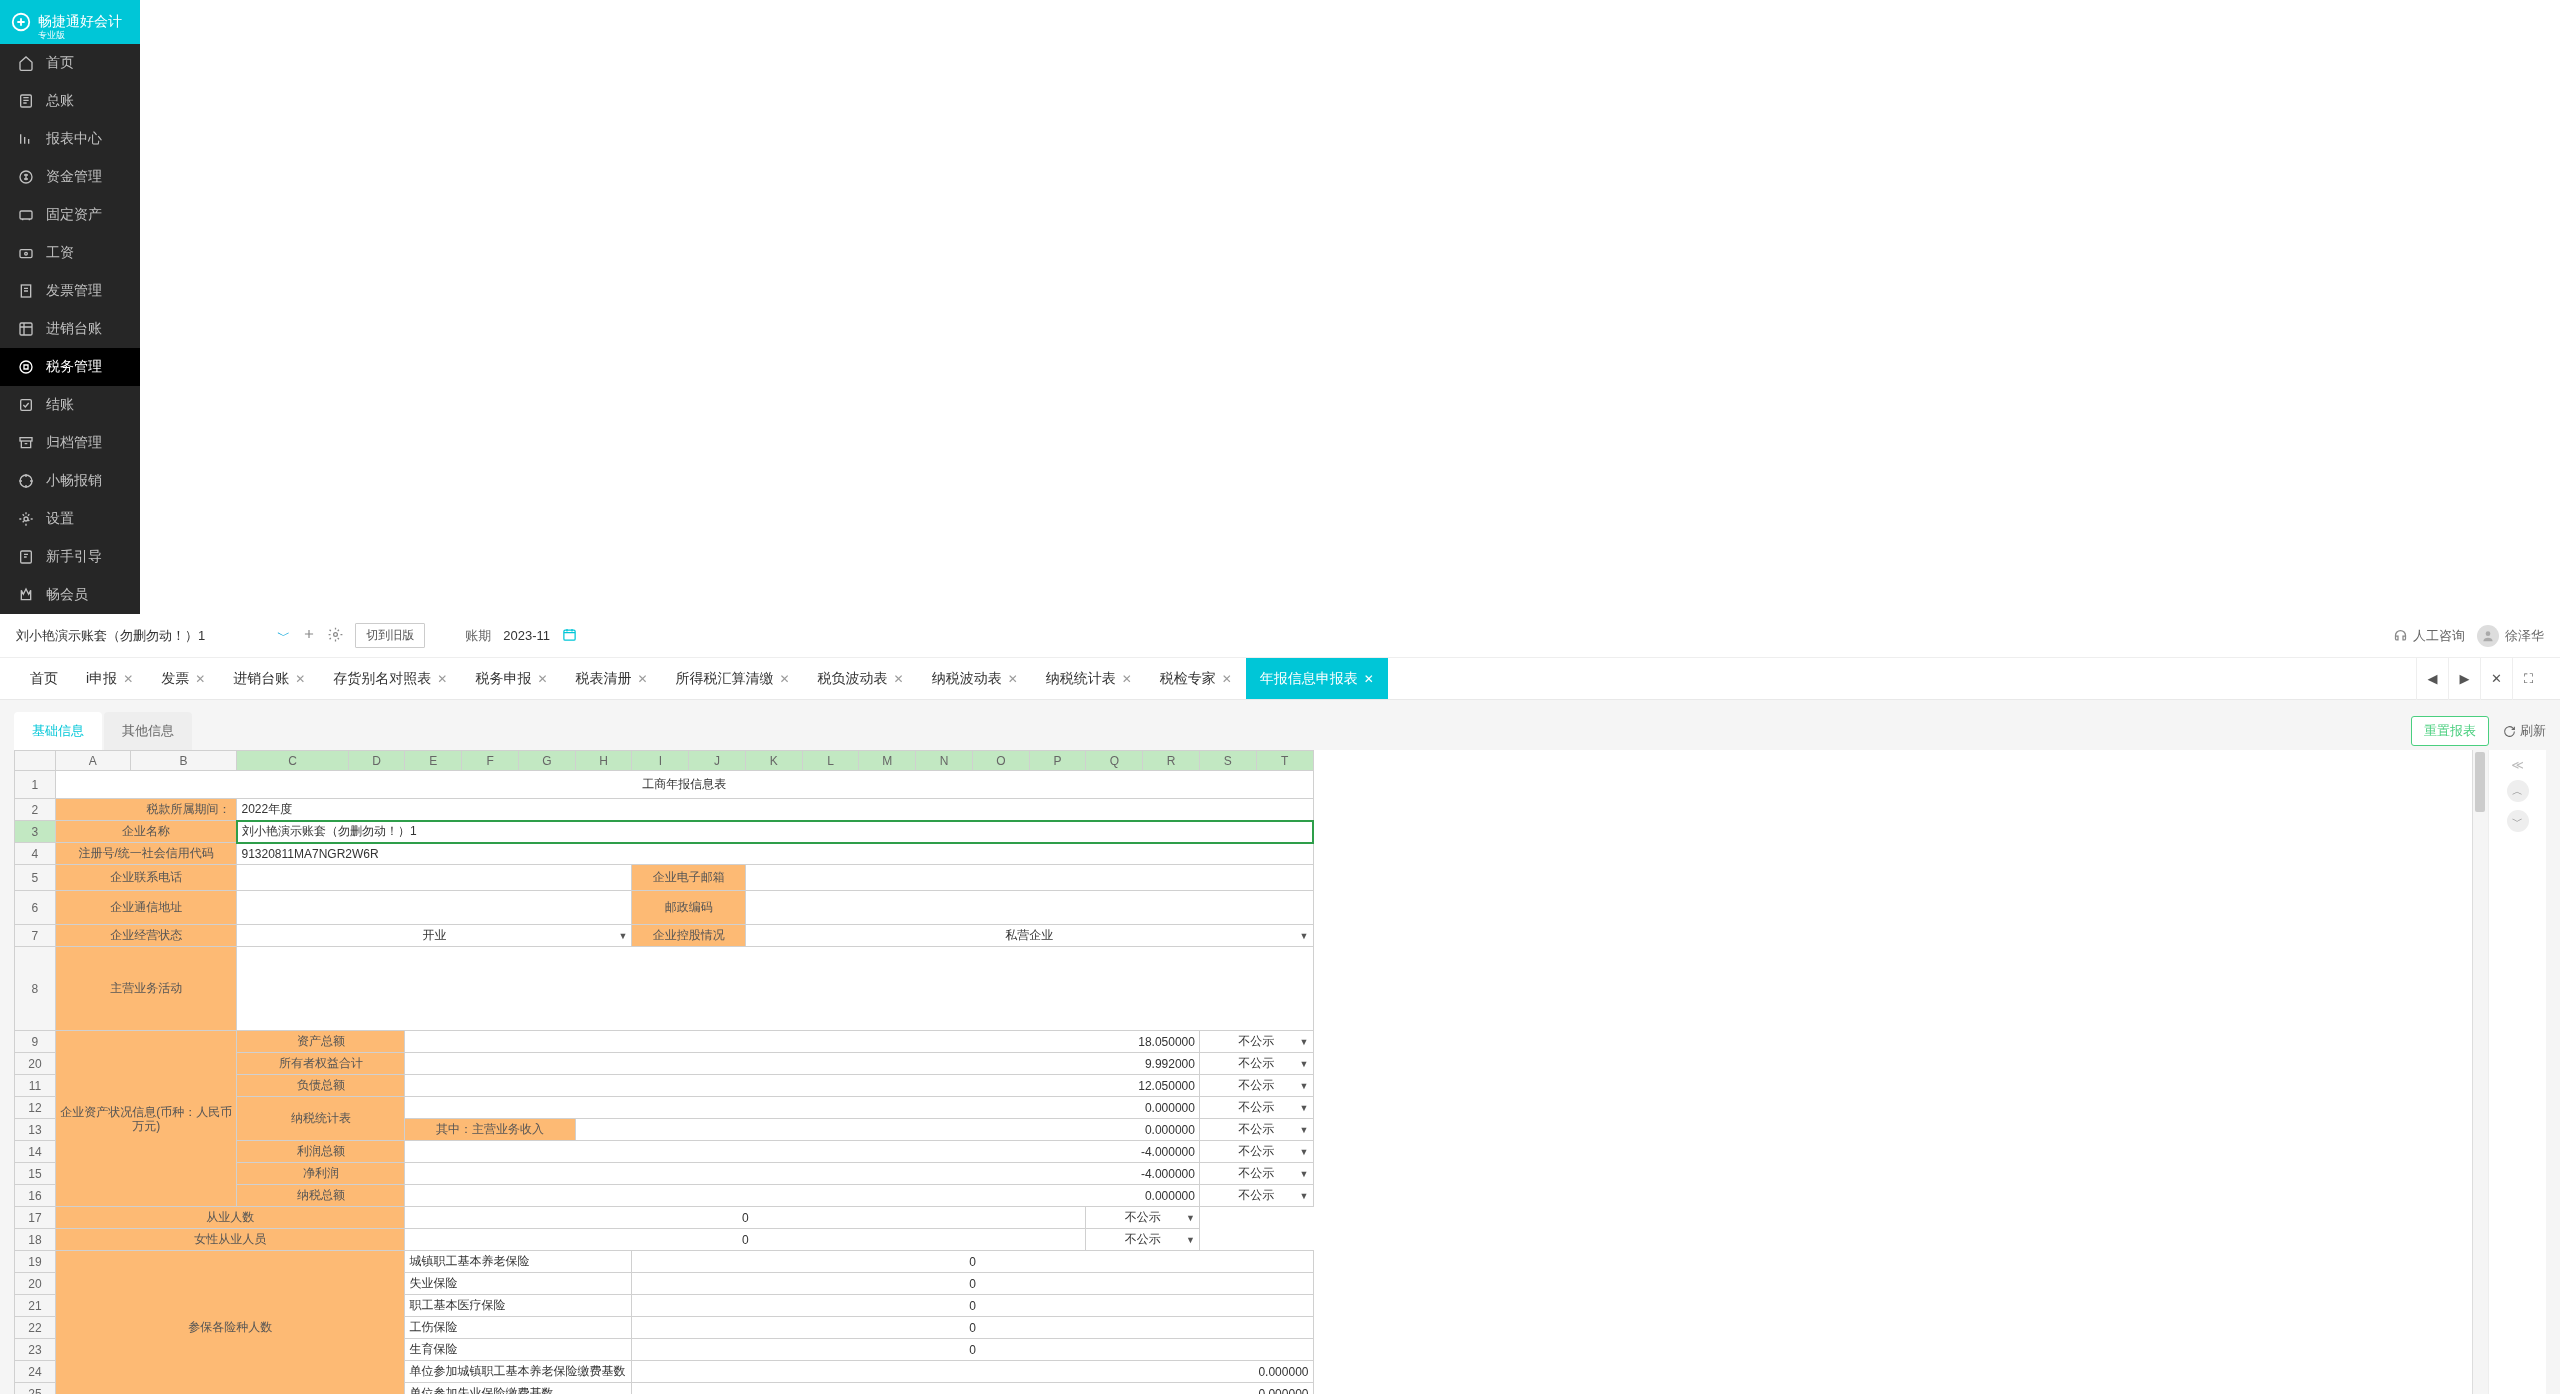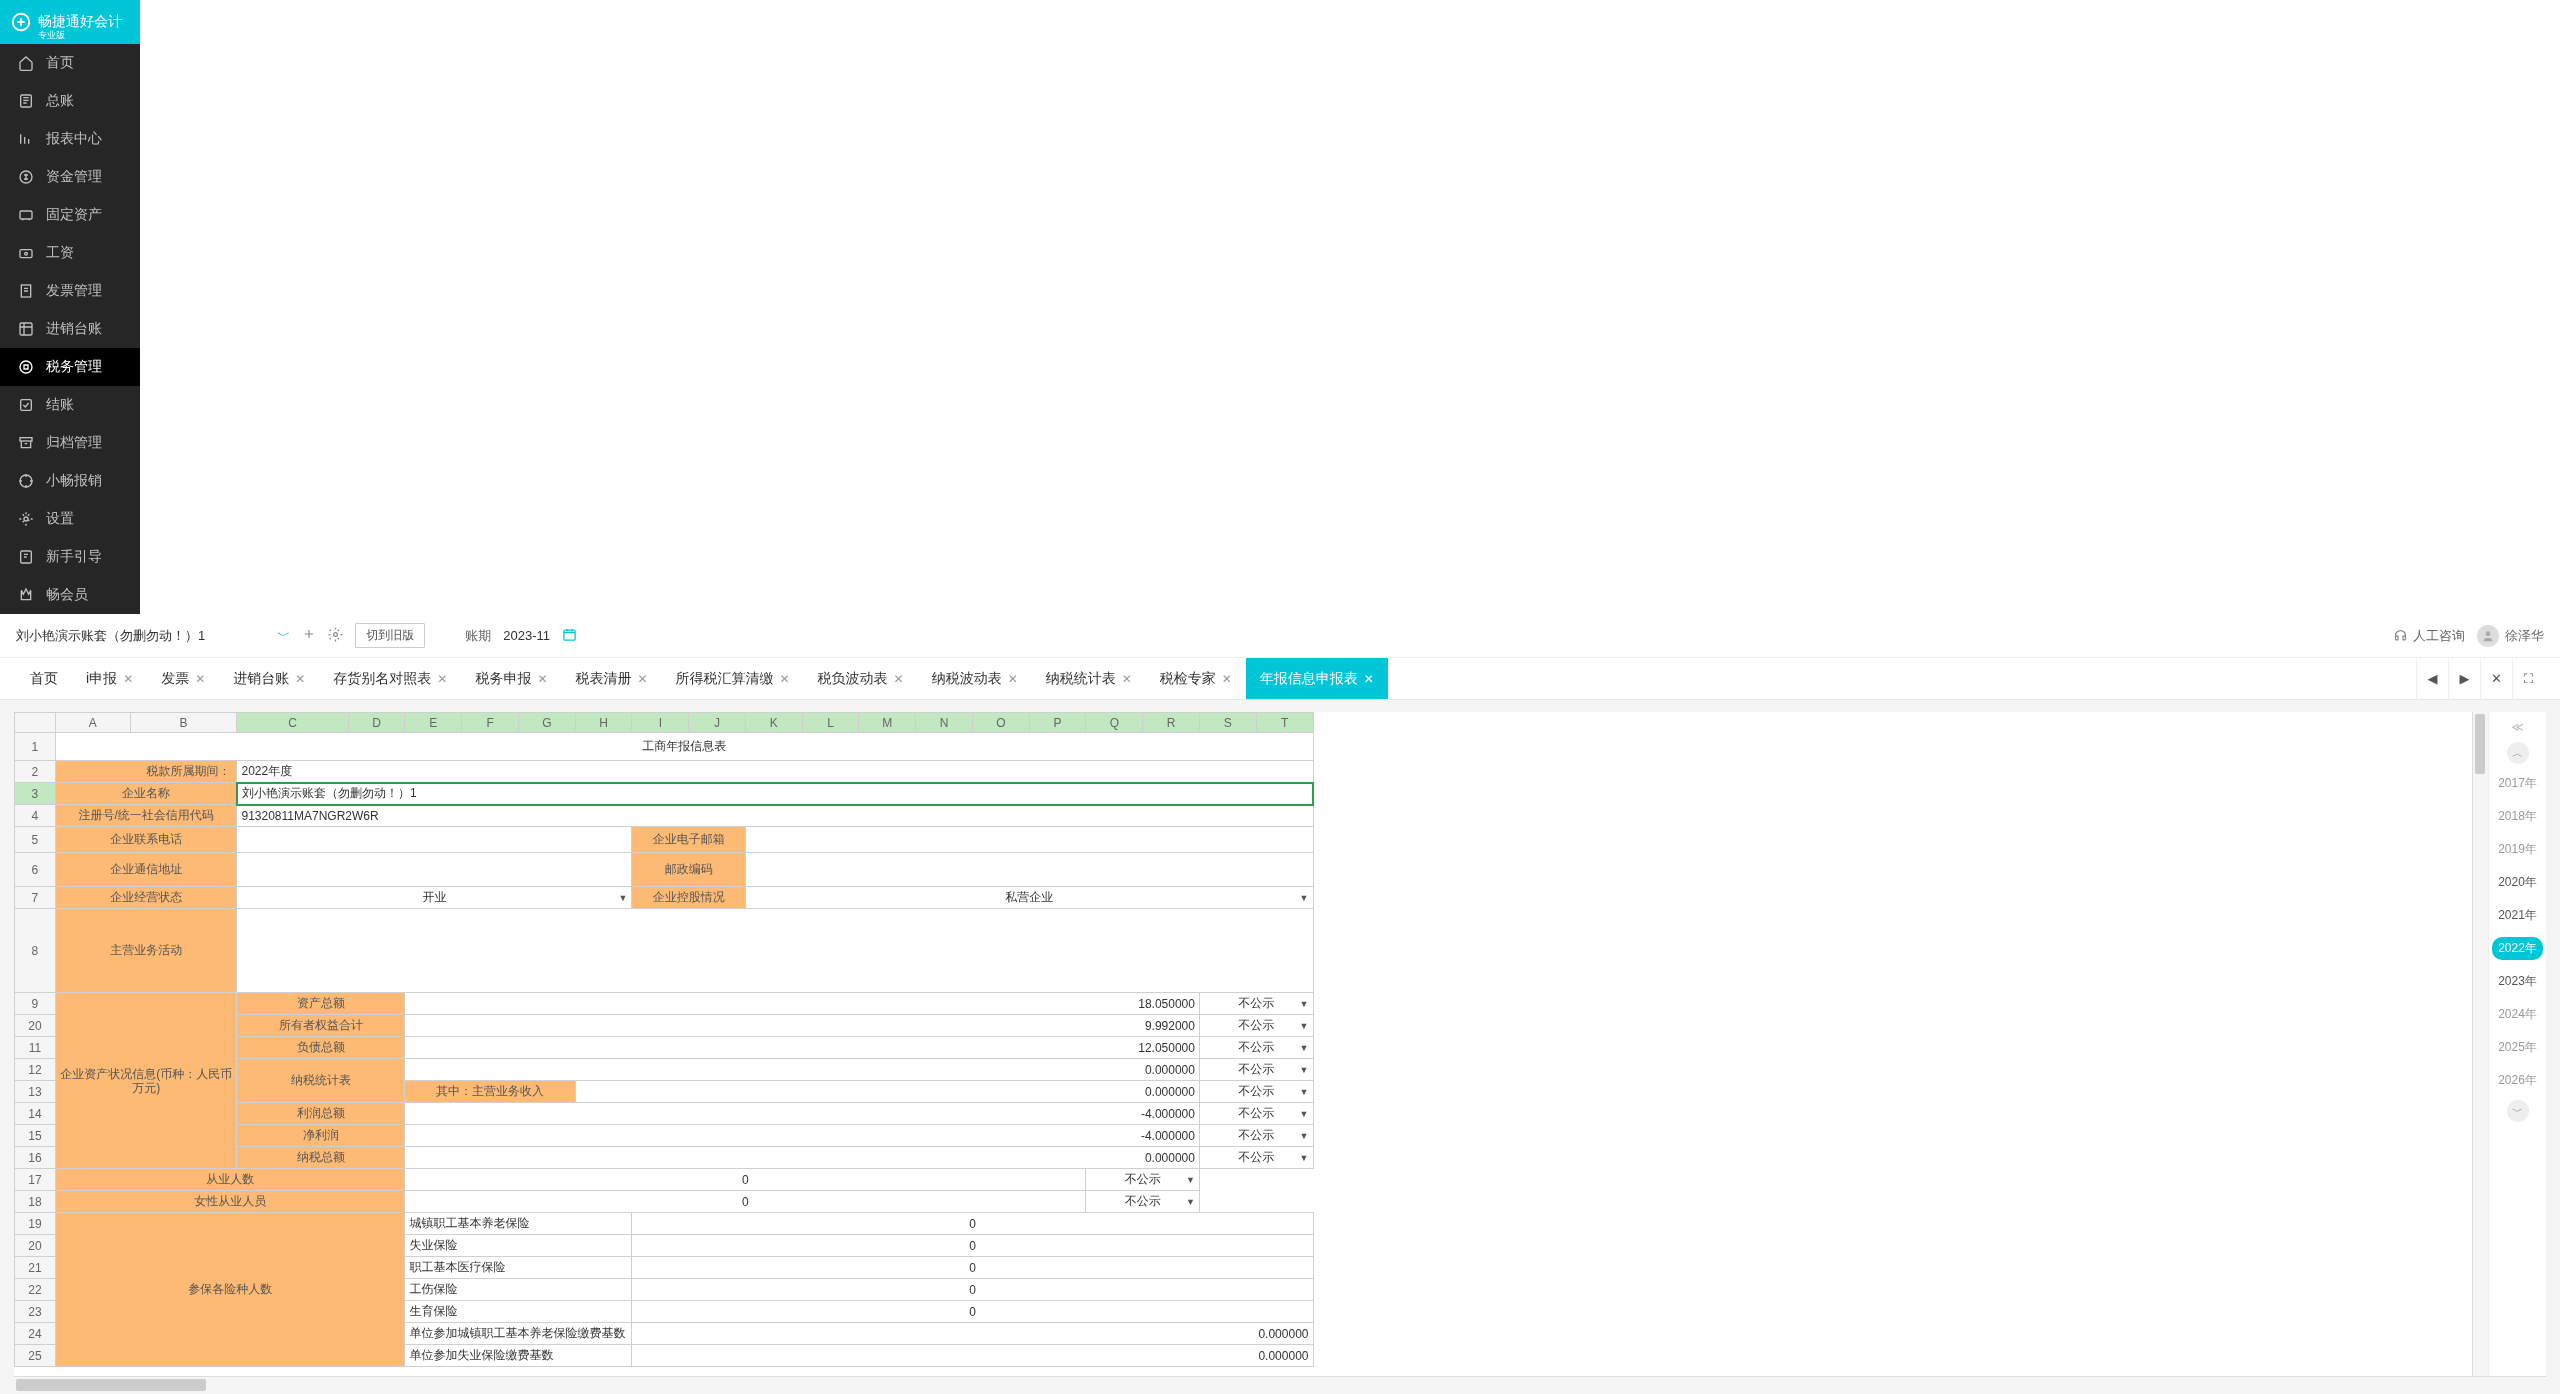--- a/index.html
+++ b/index.html
@@ -328,20 +328,35 @@
         </div>
       <div class="tab-controls">
         <div class="tab-ctrl">◀</div>
         <div class="tab-ctrl">▶</div>
         <div class="tab-ctrl">✕</div>
         <div class="tab-ctrl">⛶</div>
       </div>
     </div>
 
     <div class="content">
+      <div class="content-header">
+        <div class="sub-tabs" id="sub-tabs">
+            <div class="sub-tab active">基础信息</div>
+            <div class="sub-tab">其他信息</div>
+          </div>
+        <div class="content-actions">
+          <span class="reset-btn">重置报表</span>
+          <span class="refresh-btn">
+            <svg width="13" height="13" viewBox="0 0 24 24" stroke="#666" stroke-width="2" fill="none">
+                <path d="M21 12a9 9 0 11-3-6.7L21 8M21 3v5h-5"></path>
+              </svg>
+            <span>刷新</span>
+          </span>
+        </div>
+      </div>
 
       <div class="sheet-wrap">
         <div class="sheet-scroll">
           <table class="sheet">
             <colgroup>
               <col style="width:36px">
                 <col style="width:66px">
                 <col style="width:94px">
               <col style="width:98px">
                 <col style="width:50px">
@@ -532,32 +547,20 @@
                 </tr>
               </tbody>
           </table>
         </div>
         <div class="vscroll">
             <div class="vscroll-thumb"></div>
           </div>
         <div class="year-panel">
           <span class="collapse">≪</span>
           <span class="arrow">︿</span>
-          <div id="year-list" style="display:flex;flex-direction:column;gap:10px;align-items:center;">
-              <div class="year-item">2017年</div>
-              <div class="year-item">2018年</div>
-              <div class="year-item">2019年</div>
-              <div class="year-item near">2020年</div>
-              <div class="year-item near">2021年</div>
-              <div class="year-item active">2022年</div>
-              <div class="year-item near">2023年</div>
-              <div class="year-item">2024年</div>
-              <div class="year-item">2025年</div>
-              <div class="year-item">2026年</div>
-            </div>
           <span class="arrow">﹀</span>
         </div>
       </div>
       <div class="hscroll">
           <div class="hscroll-thumb"></div>
         </div>
     </div>
   </div>
 </div>
 

